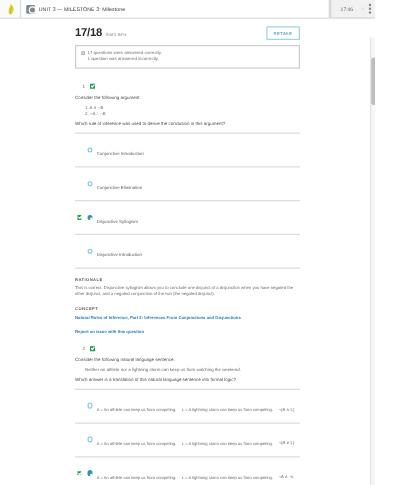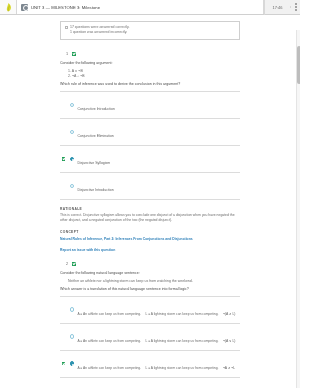--- a/index.html
+++ b/index.html
@@ -323,20 +323,27 @@
     <div class="tb-clock">17:46</div>
     <div class="tb-menu">
         <i></i>
       </div>
   </div>
 </div>
 
 <div class="page">
   <div class="content">
 
+    <div class="score-row">
+      <div class="score-left">
+        <span class="score-value">17/18</span>
+        <span class="score-sub">that's 94%</span>
+      </div>
+      <button class="retake-btn">RETAKE</button>
+    </div>
 
     <div class="summary-box">
       <div class="summary-line">
         <span class="sq"></span>
         <span>17 questions were answered correctly.</span>
       </div>
       <div class="summary-line">
         <span class="sq pad"></span>
         <span>1 question was answered incorrectly.</span>
       </div>

